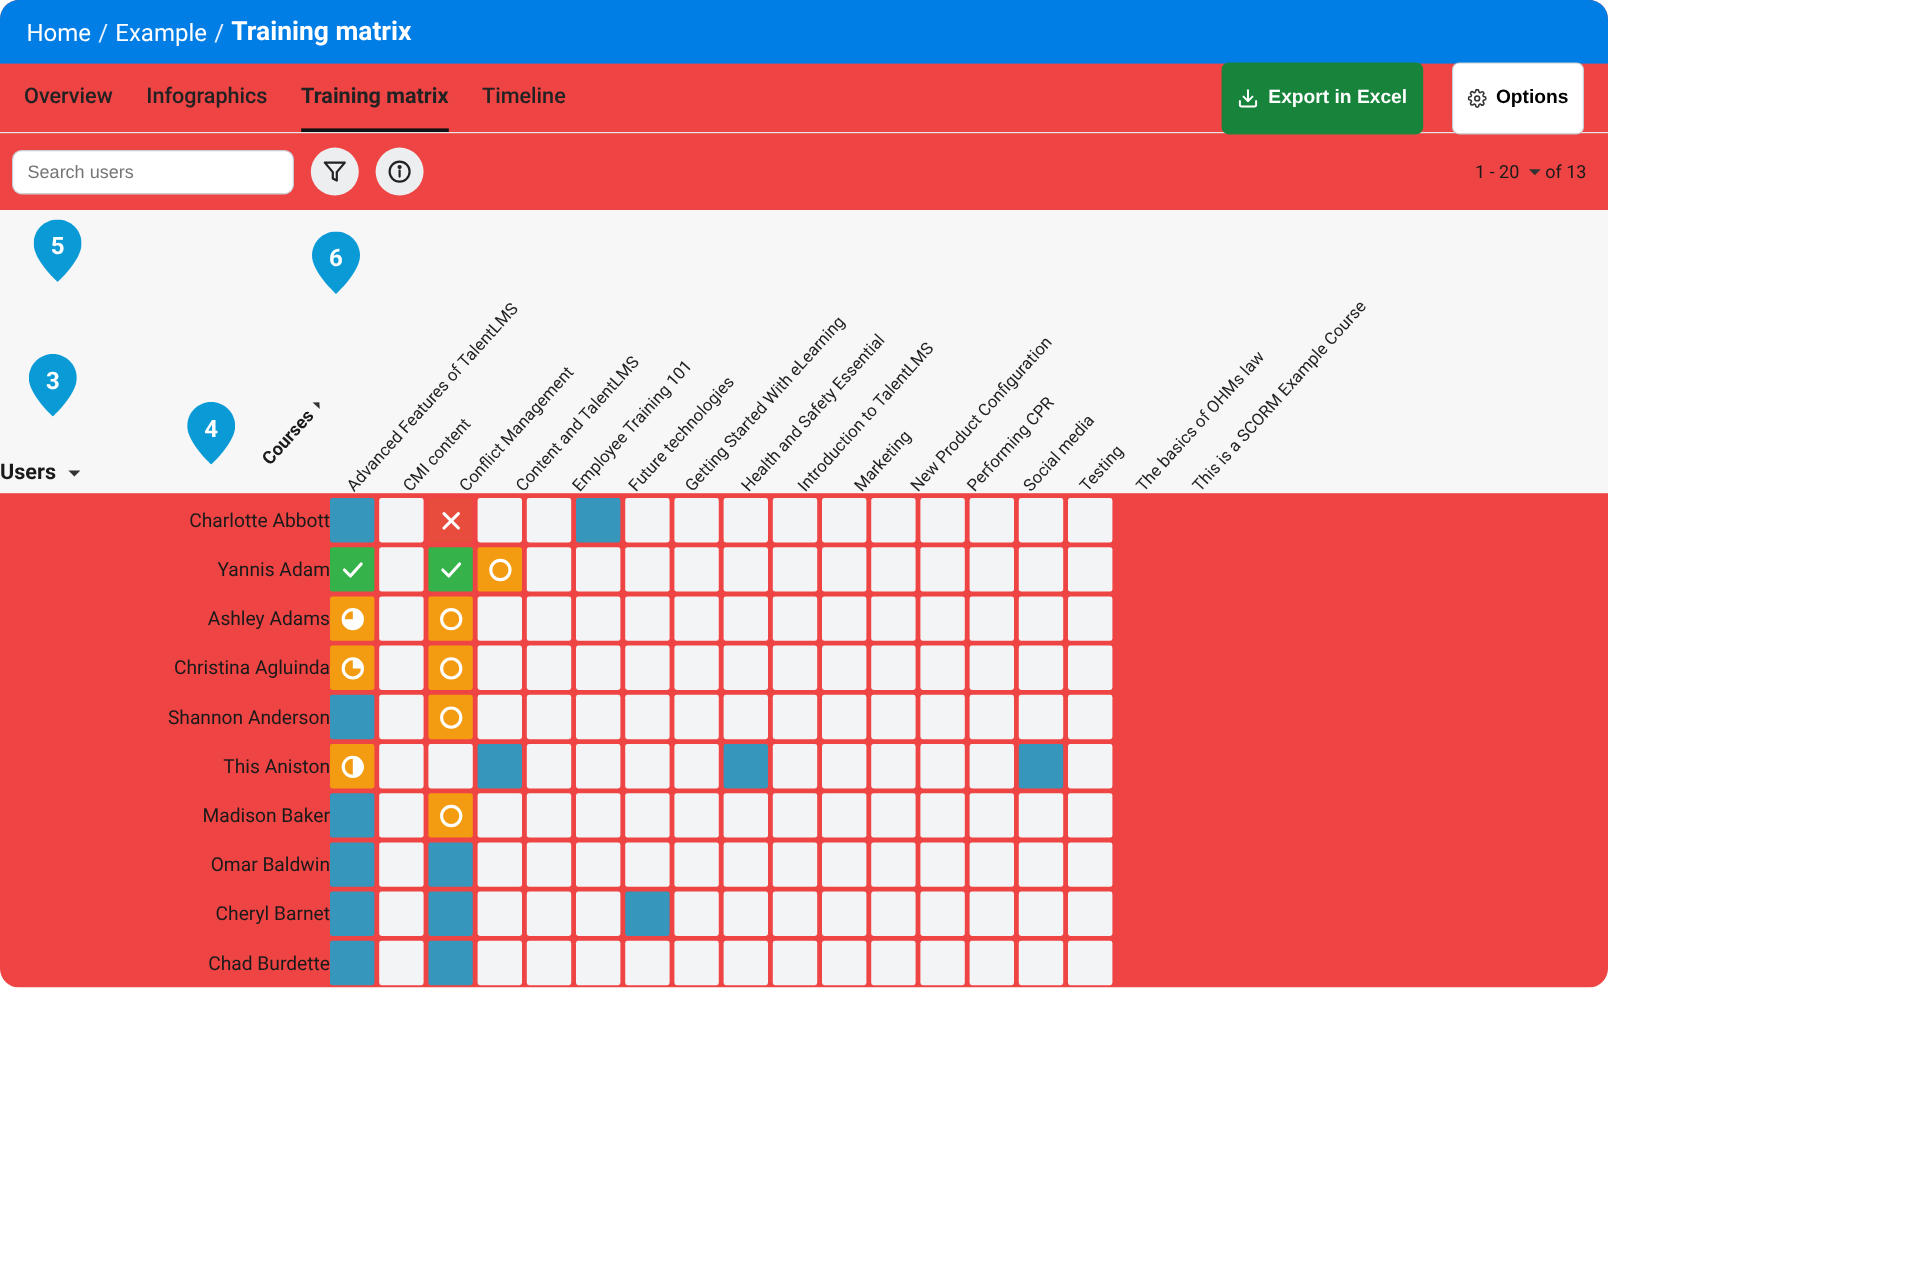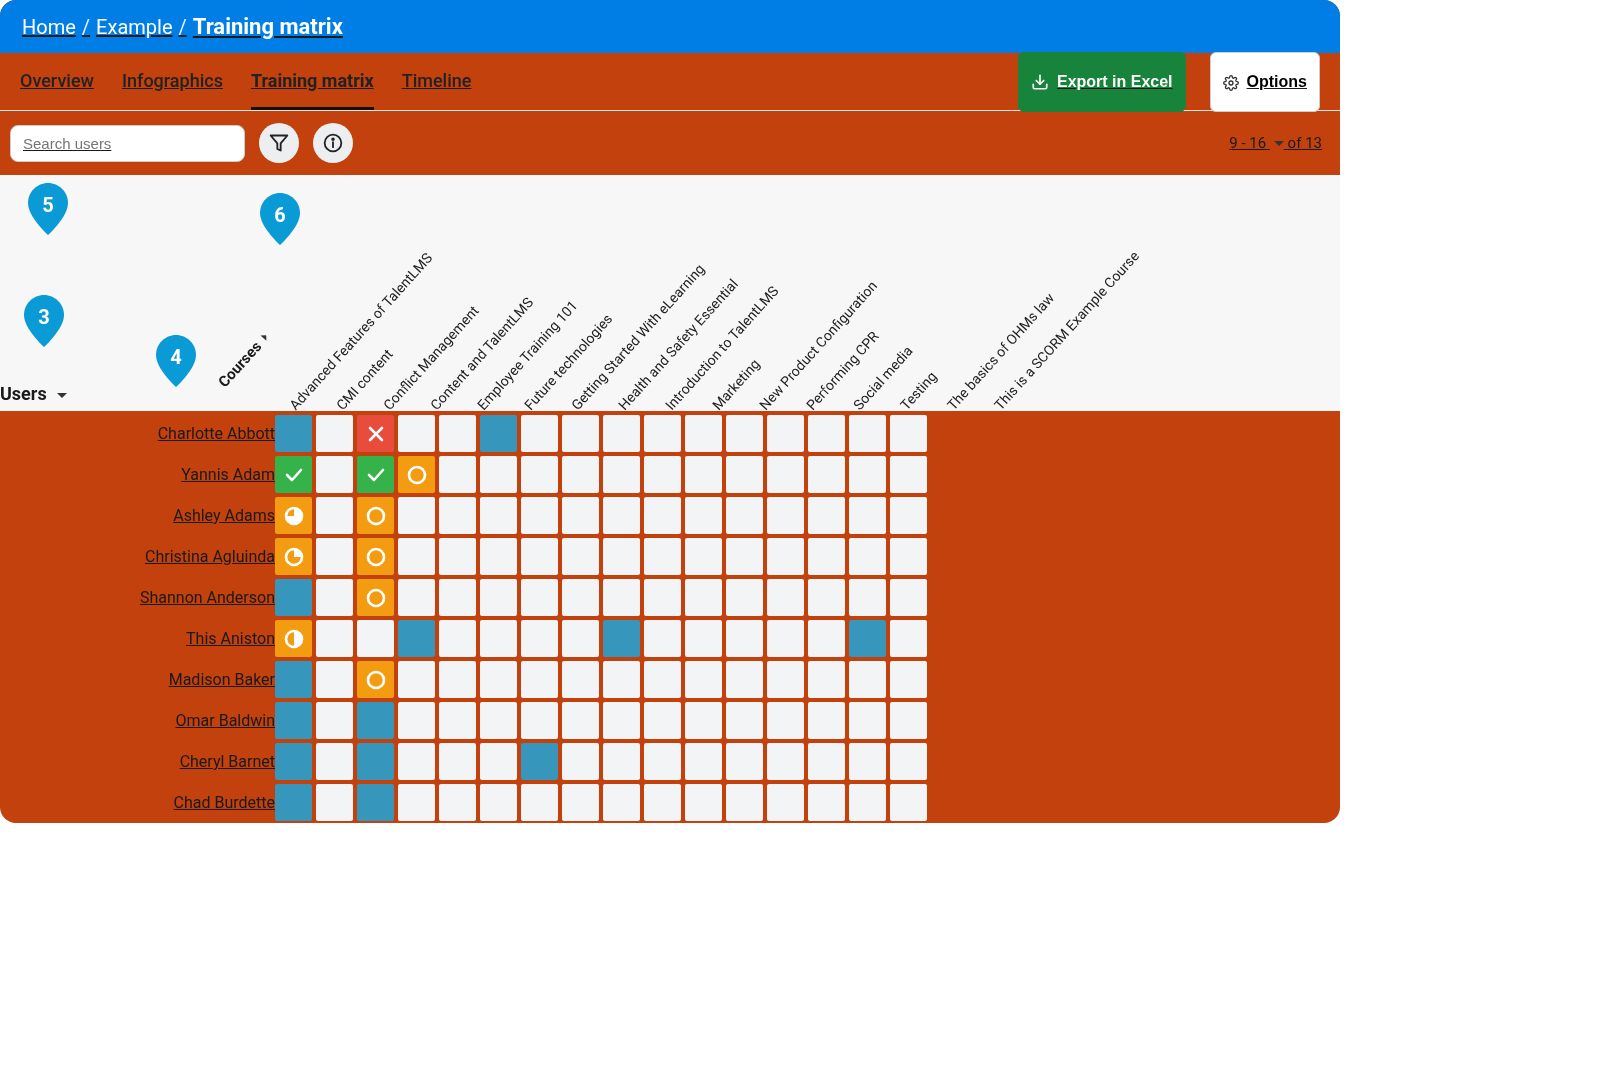--- a/index.html
+++ b/index.html
@@ -6,23 +6,22 @@
   body {
     font-family: -apple-system, "Segoe UI", Roboto, Arial, sans-serif;
     font-size: 15px;
     color: #1a1a1a;
     background: #fff;
   }
   .wrap {
     width: 1340px;
     border-radius: 16px;
     overflow: hidden;
-    background: #c2410c;
+    background: #ef4444;
     position: relative;
-    text-decoration: underline;
   }
 
   
   .crumb {
     background: #007ee5;
     color: #fff;
     padding: 14px 22px;
     display: flex; align-items: center;
     gap: 6px;
     font-size: 20px;
@@ -49,21 +48,21 @@
   }
   .tab.active { font-weight: 700; border-bottom-color: #111; }
   .sp { flex: 1; }
   .btn {
     border: 1px solid #c8cdd4;
     border-radius: 6px;
     padding: 20px 12px;
     background: #fff;
     font-size: 16px; font-weight: 700;
     cursor: pointer;
-    display: inline-flex; align-items: flex-end; gap: 8px;
+    display: inline-flex; align-items: center; gap: 8px;
   }
   .btn.green { background: #18843b; border-color: #18843b; color: #fff; }
   .icon { display: inline-flex; }
 
   
   .toolrow {
     display: flex; align-items: center;
     padding: 12px 10px;
   }
   .search {
@@ -244,21 +243,21 @@
     <div class="circle">
       <span class="icon">
         <svg width="20" height="20" viewBox="0 0 24 24" fill="none" stroke="#222" stroke-width="2.2" stroke-linecap="round" stroke-linejoin="round">
             <circle cx="12" cy="12" r="10"></circle>
             <line x1="12" y1="11" x2="12" y2="17"></line>
             <circle cx="12" cy="7.5" r="1" fill="#222"></circle>
           </svg>
       </span>
     </div>
     <div class="pager-top">
-      <span>9 - 16</span>
+      <span>1 - 20</span>
       <span class="caret"></span>
       <span>of</span>
       <span>13</span>
     </div>
   </div>
 
   <div class="matrix-region">
 
     <div id="pins">
         <div class="pin" style="left: 24px; top: 120px;">

